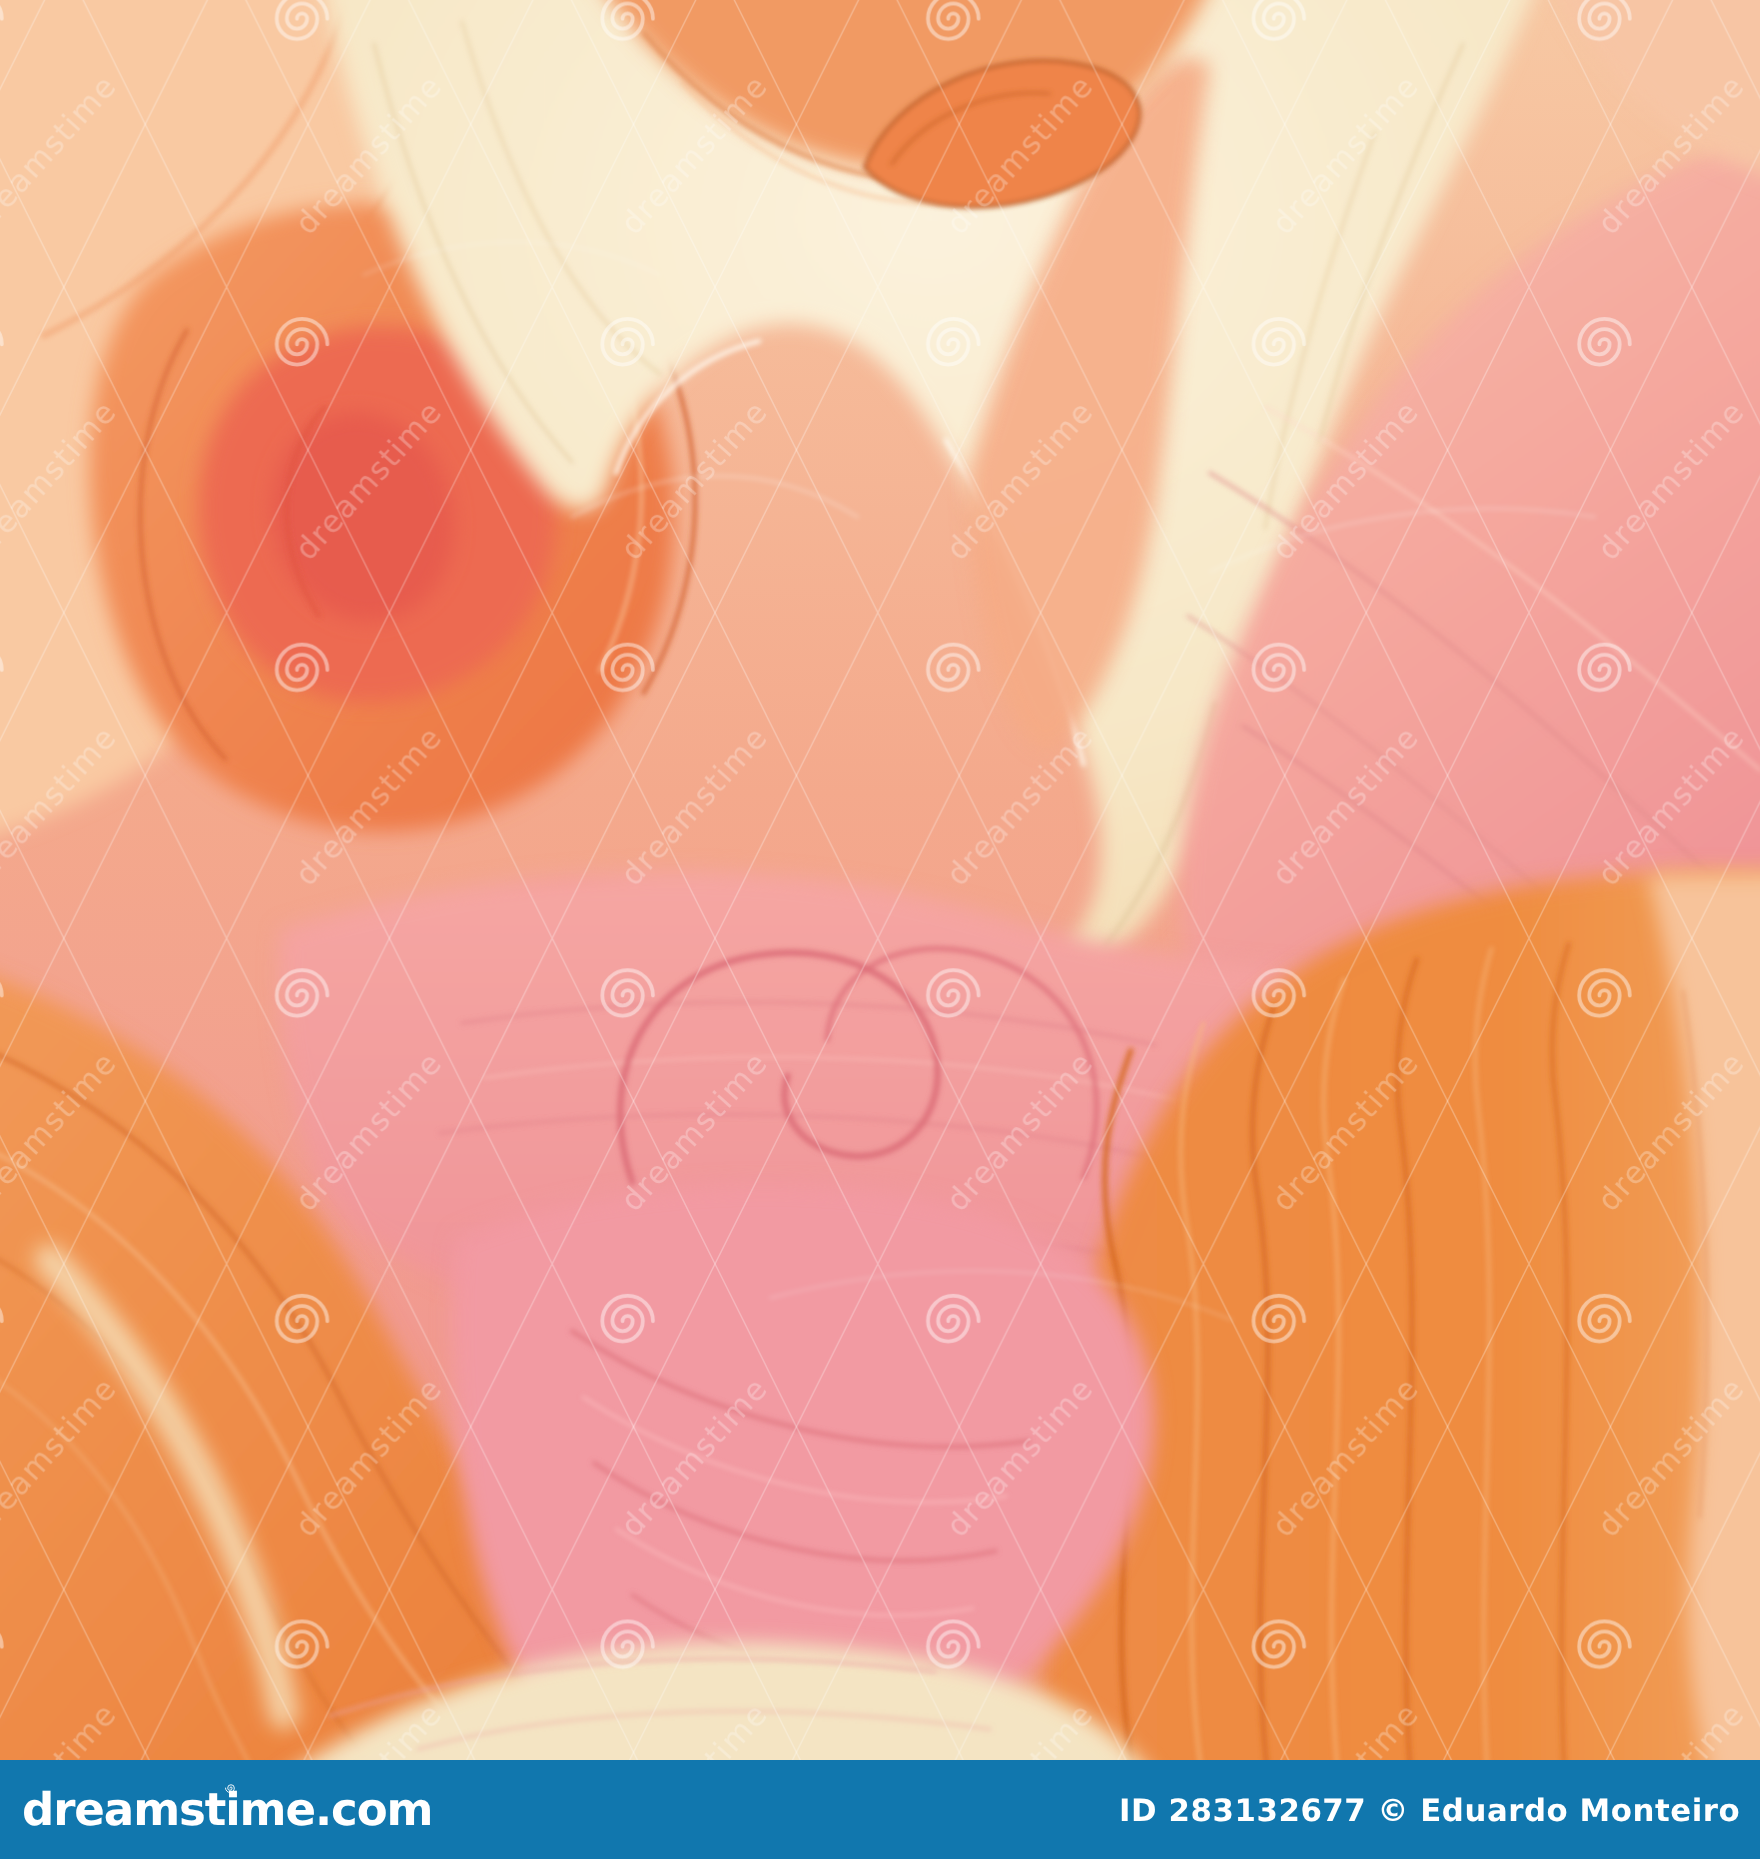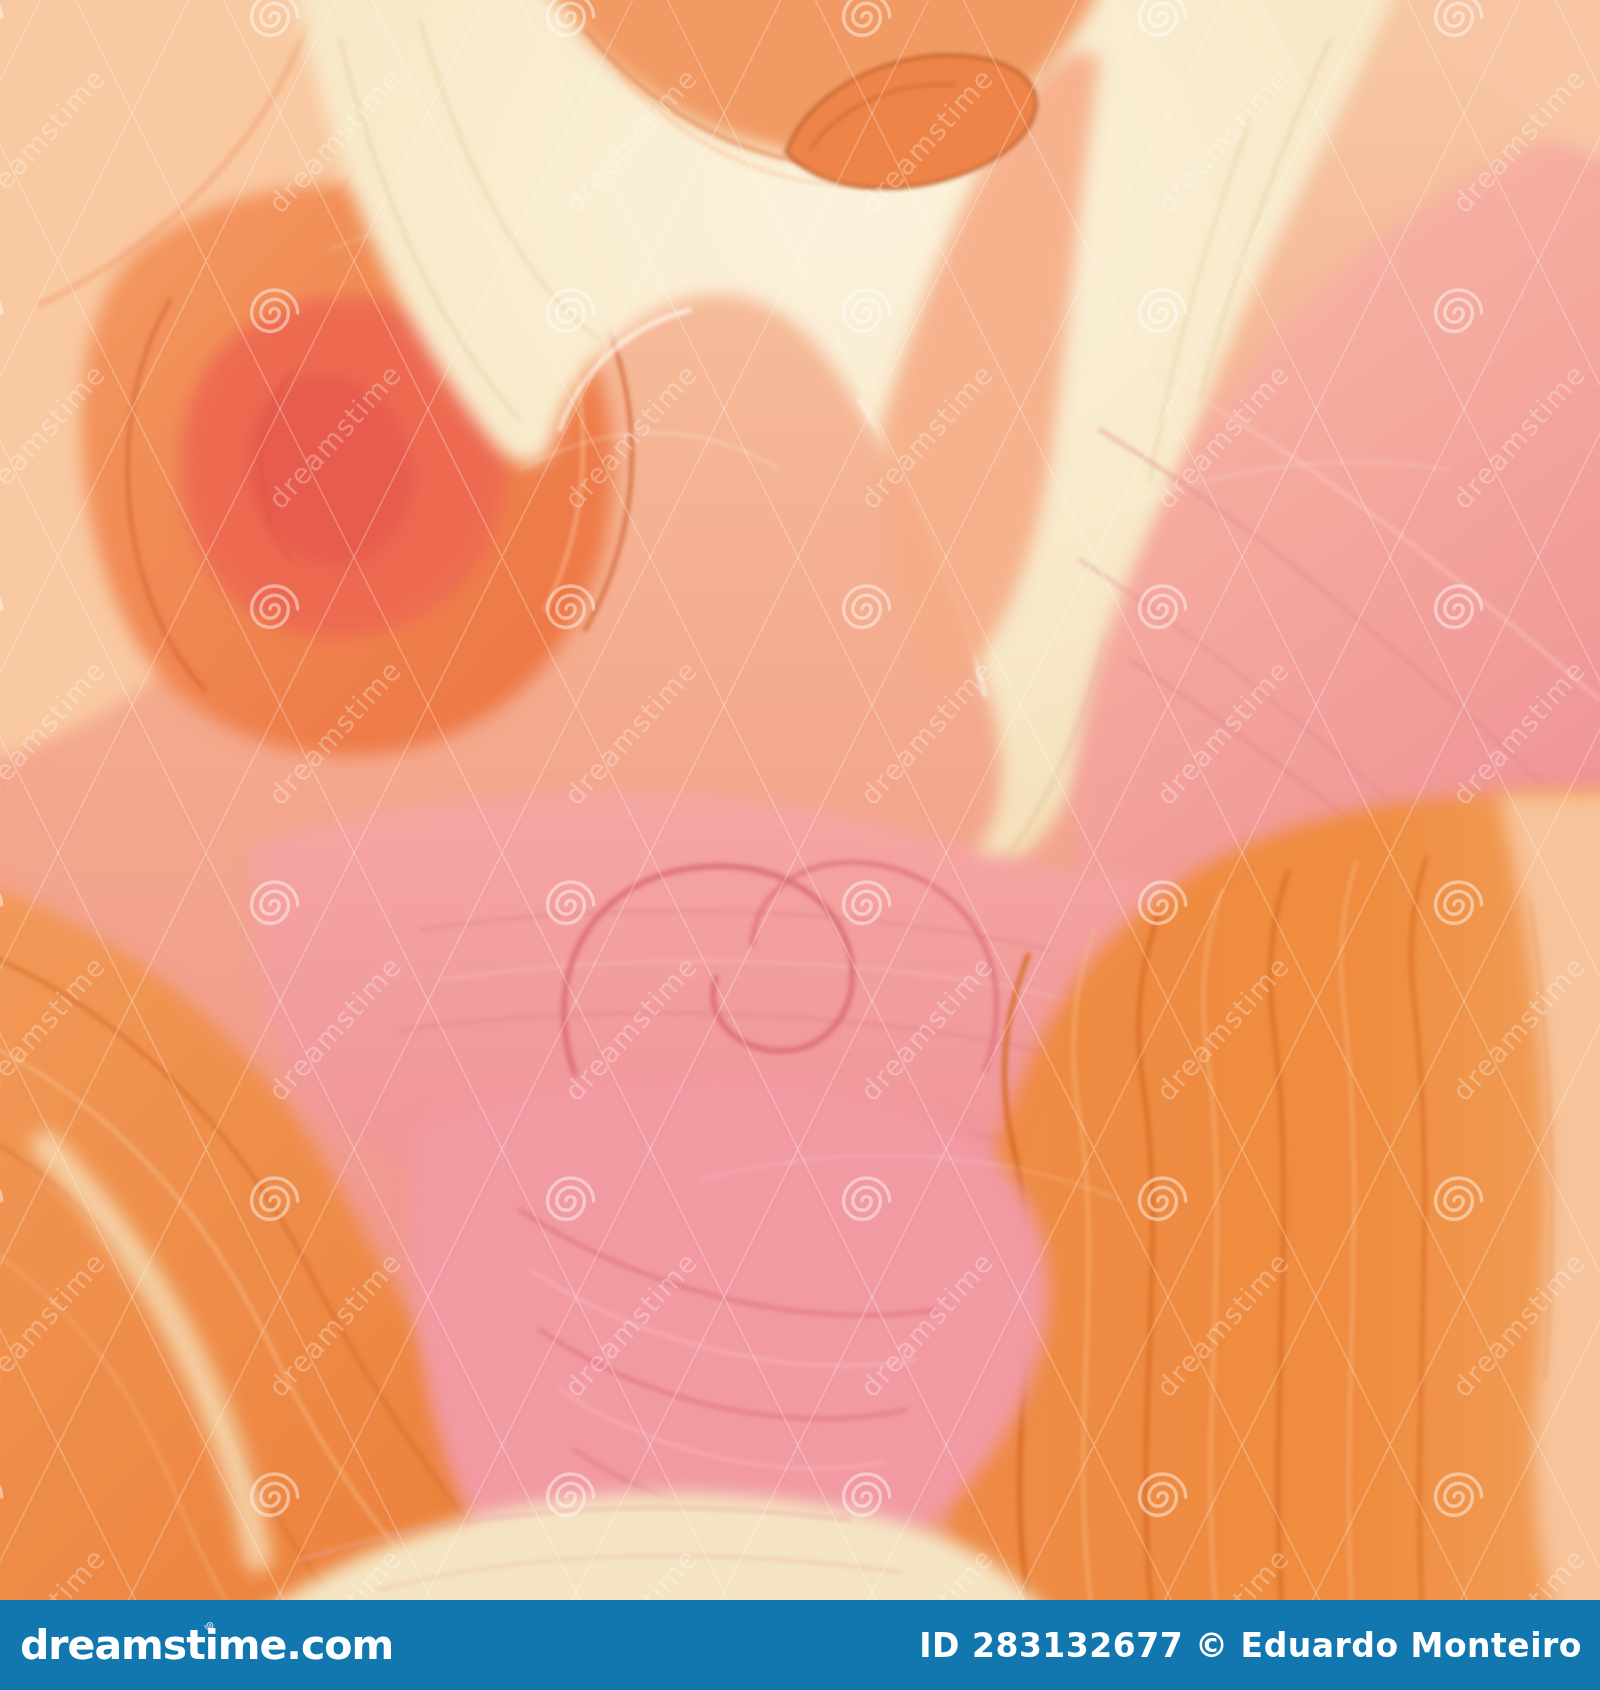--- a/index.html
+++ b/index.html
@@ -14,21 +14,21 @@
     position:absolute;left:0;bottom:0;width:1600px;height:90px;
     background:#1177ae;display:flex;align-items:center;justify-content:space-between;
     box-sizing:border-box;padding:0 18px 0 20px;
   }
   .logo{
     position:relative;color:#ffffff;font-size:41px;font-weight:bold;
     letter-spacing:-1px;line-height:90px;white-space:nowrap;
   }
   .logo-spiral{position:absolute;left:178px;top:14px;}
   .credit{
-    color:#ffffff;font-size:33px;font-weight:bold;letter-spacing:0.5px;
+    color:#ffffff;font-size:28px;font-weight:bold;letter-spacing:0.5px;
     white-space:nowrap;
   }
   .wm-text{
     font-family:"DejaVu Sans","Liberation Sans",sans-serif;
     font-size:28px;letter-spacing:1.5px;fill:#ffffff;
   }
 </style>
 </head>
 <body>
 

